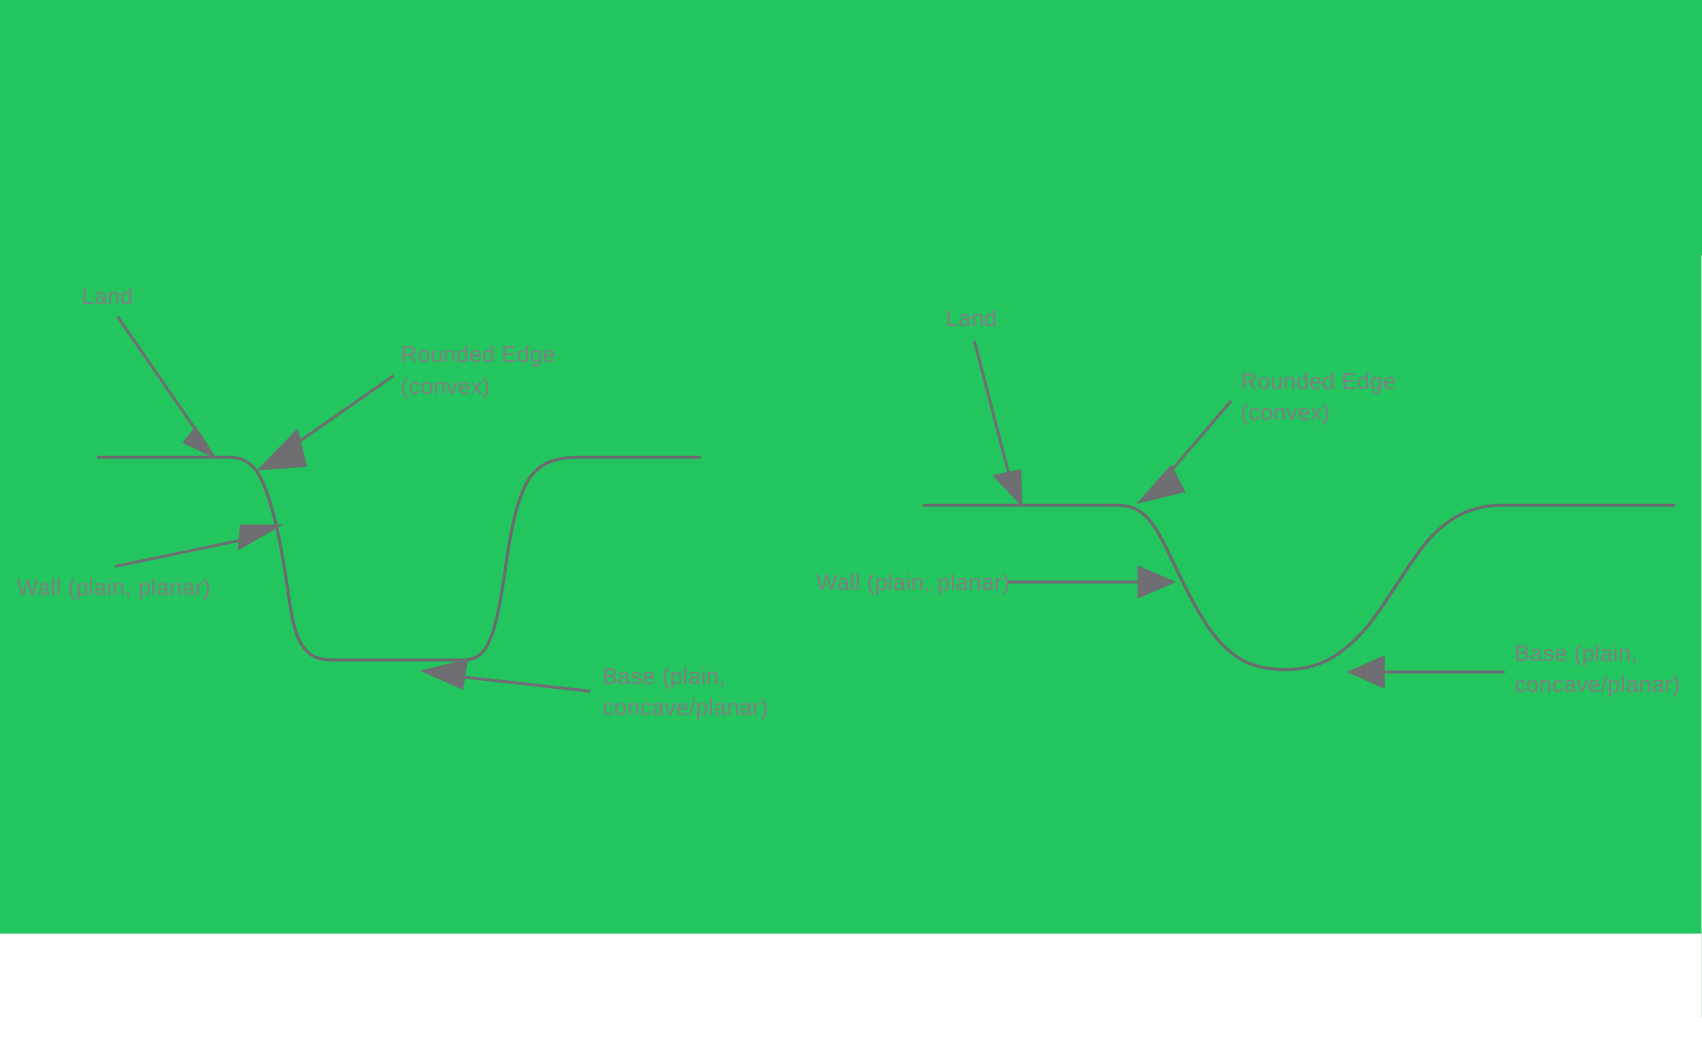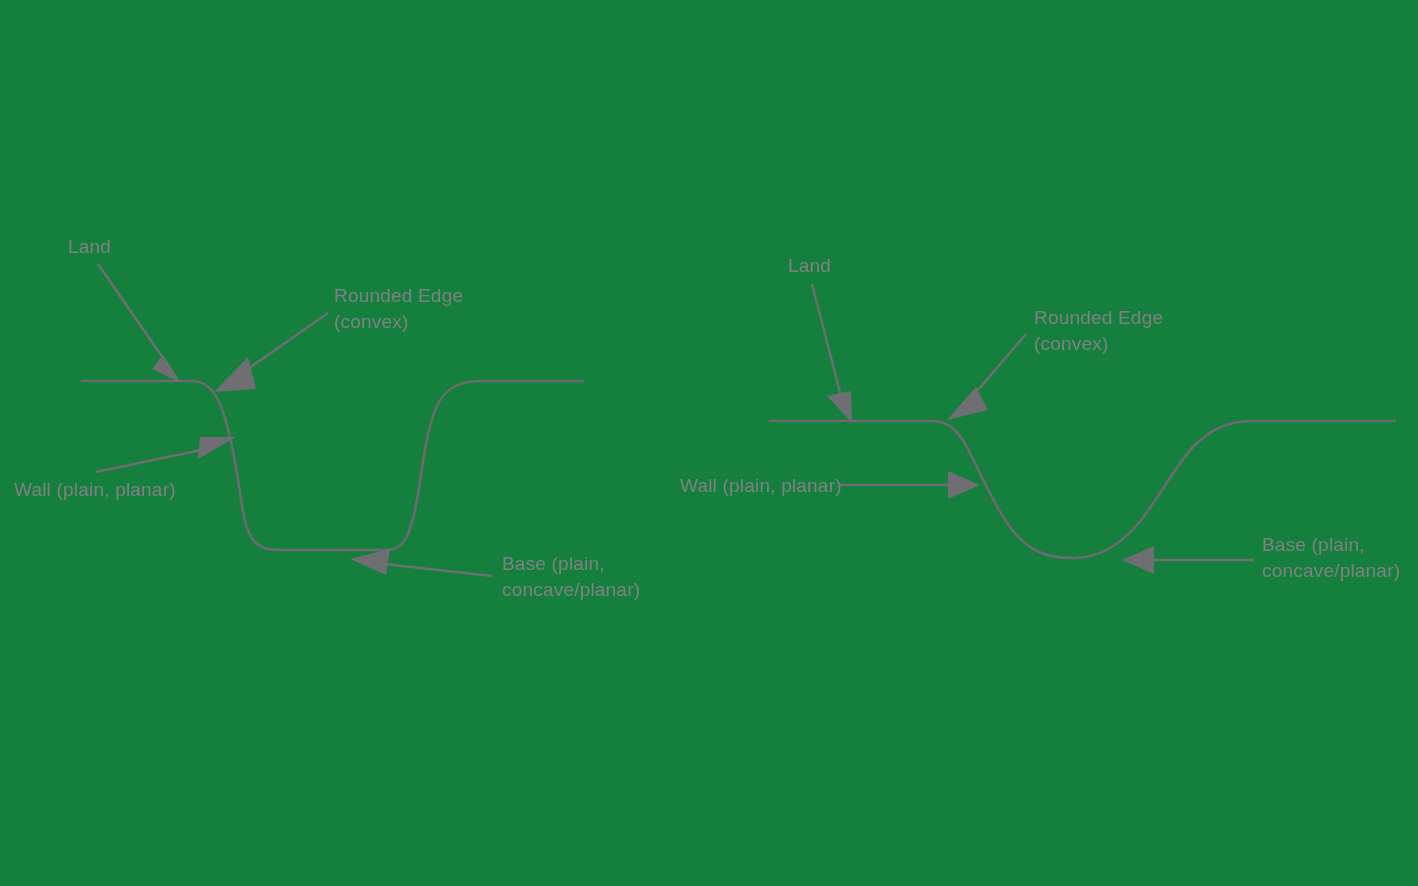--- a/index.html
+++ b/index.html
@@ -10,22 +10,22 @@
   }
   body {
     width: 1418px;
     height: 886px;
     overflow: hidden;
     font-family: "Liberation Sans", "DejaVu Sans", sans-serif;
   }
   #diagram-root {
     position: relative;
     width: 1418px;
-    height: 886px;
-    background: #15803d;
+    height: 778px;
+    background: #22c55e;
   }
   svg#figure {
     display: block;
     width: 1418px;
     height: 886px;
   }
   .profile-curve {
     fill: none;
     stroke: #6b6b70;
     stroke-width: 2.6;

